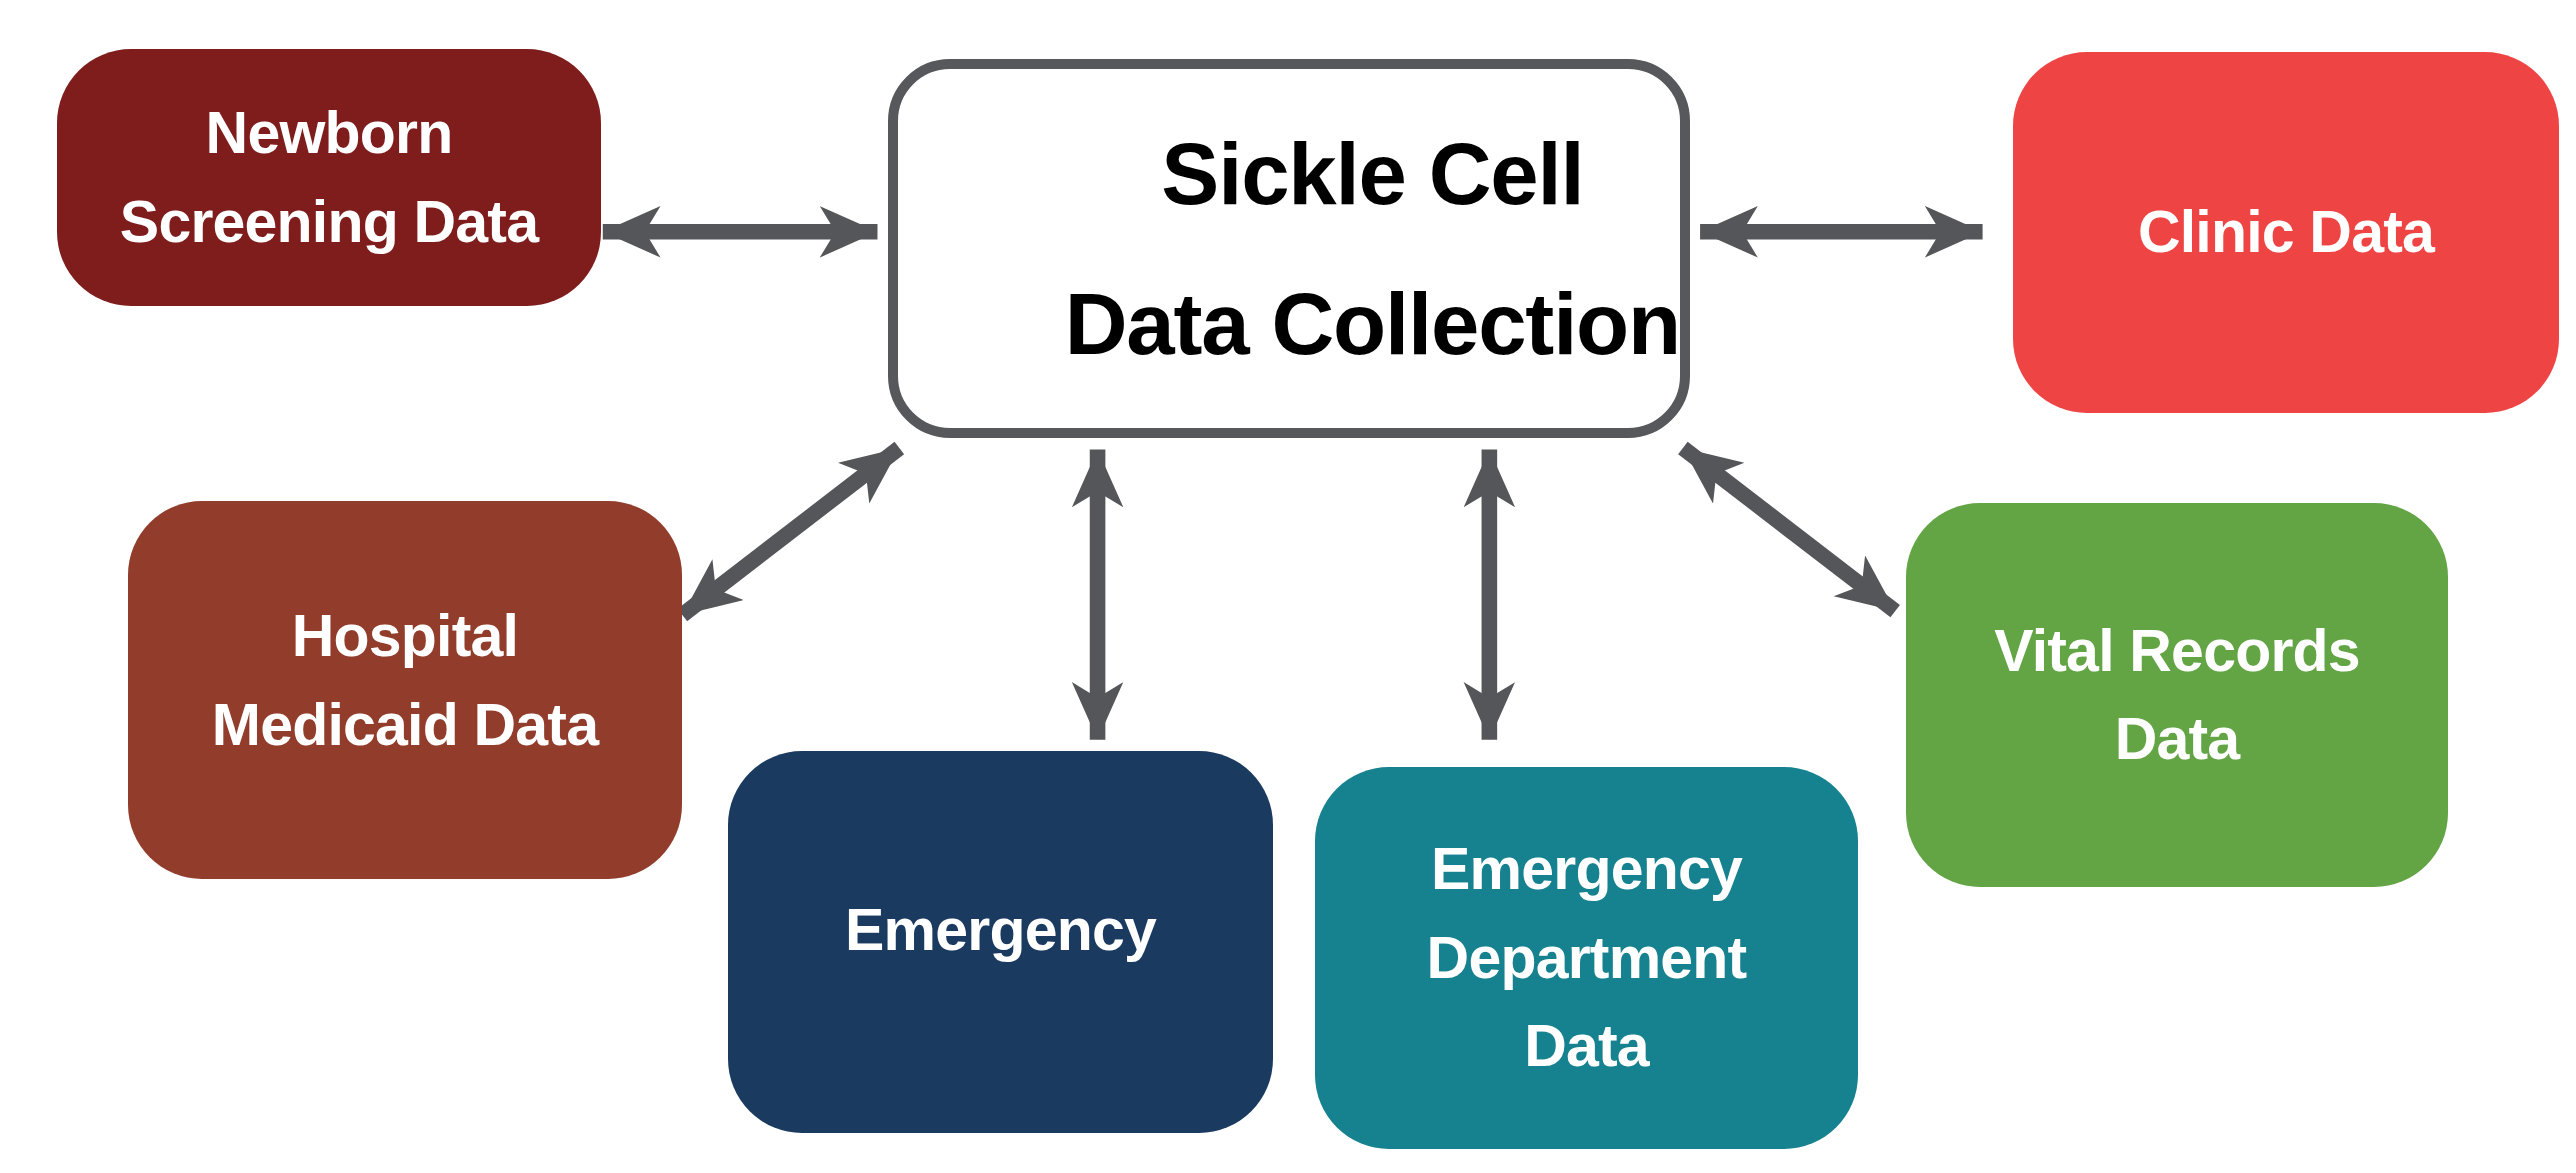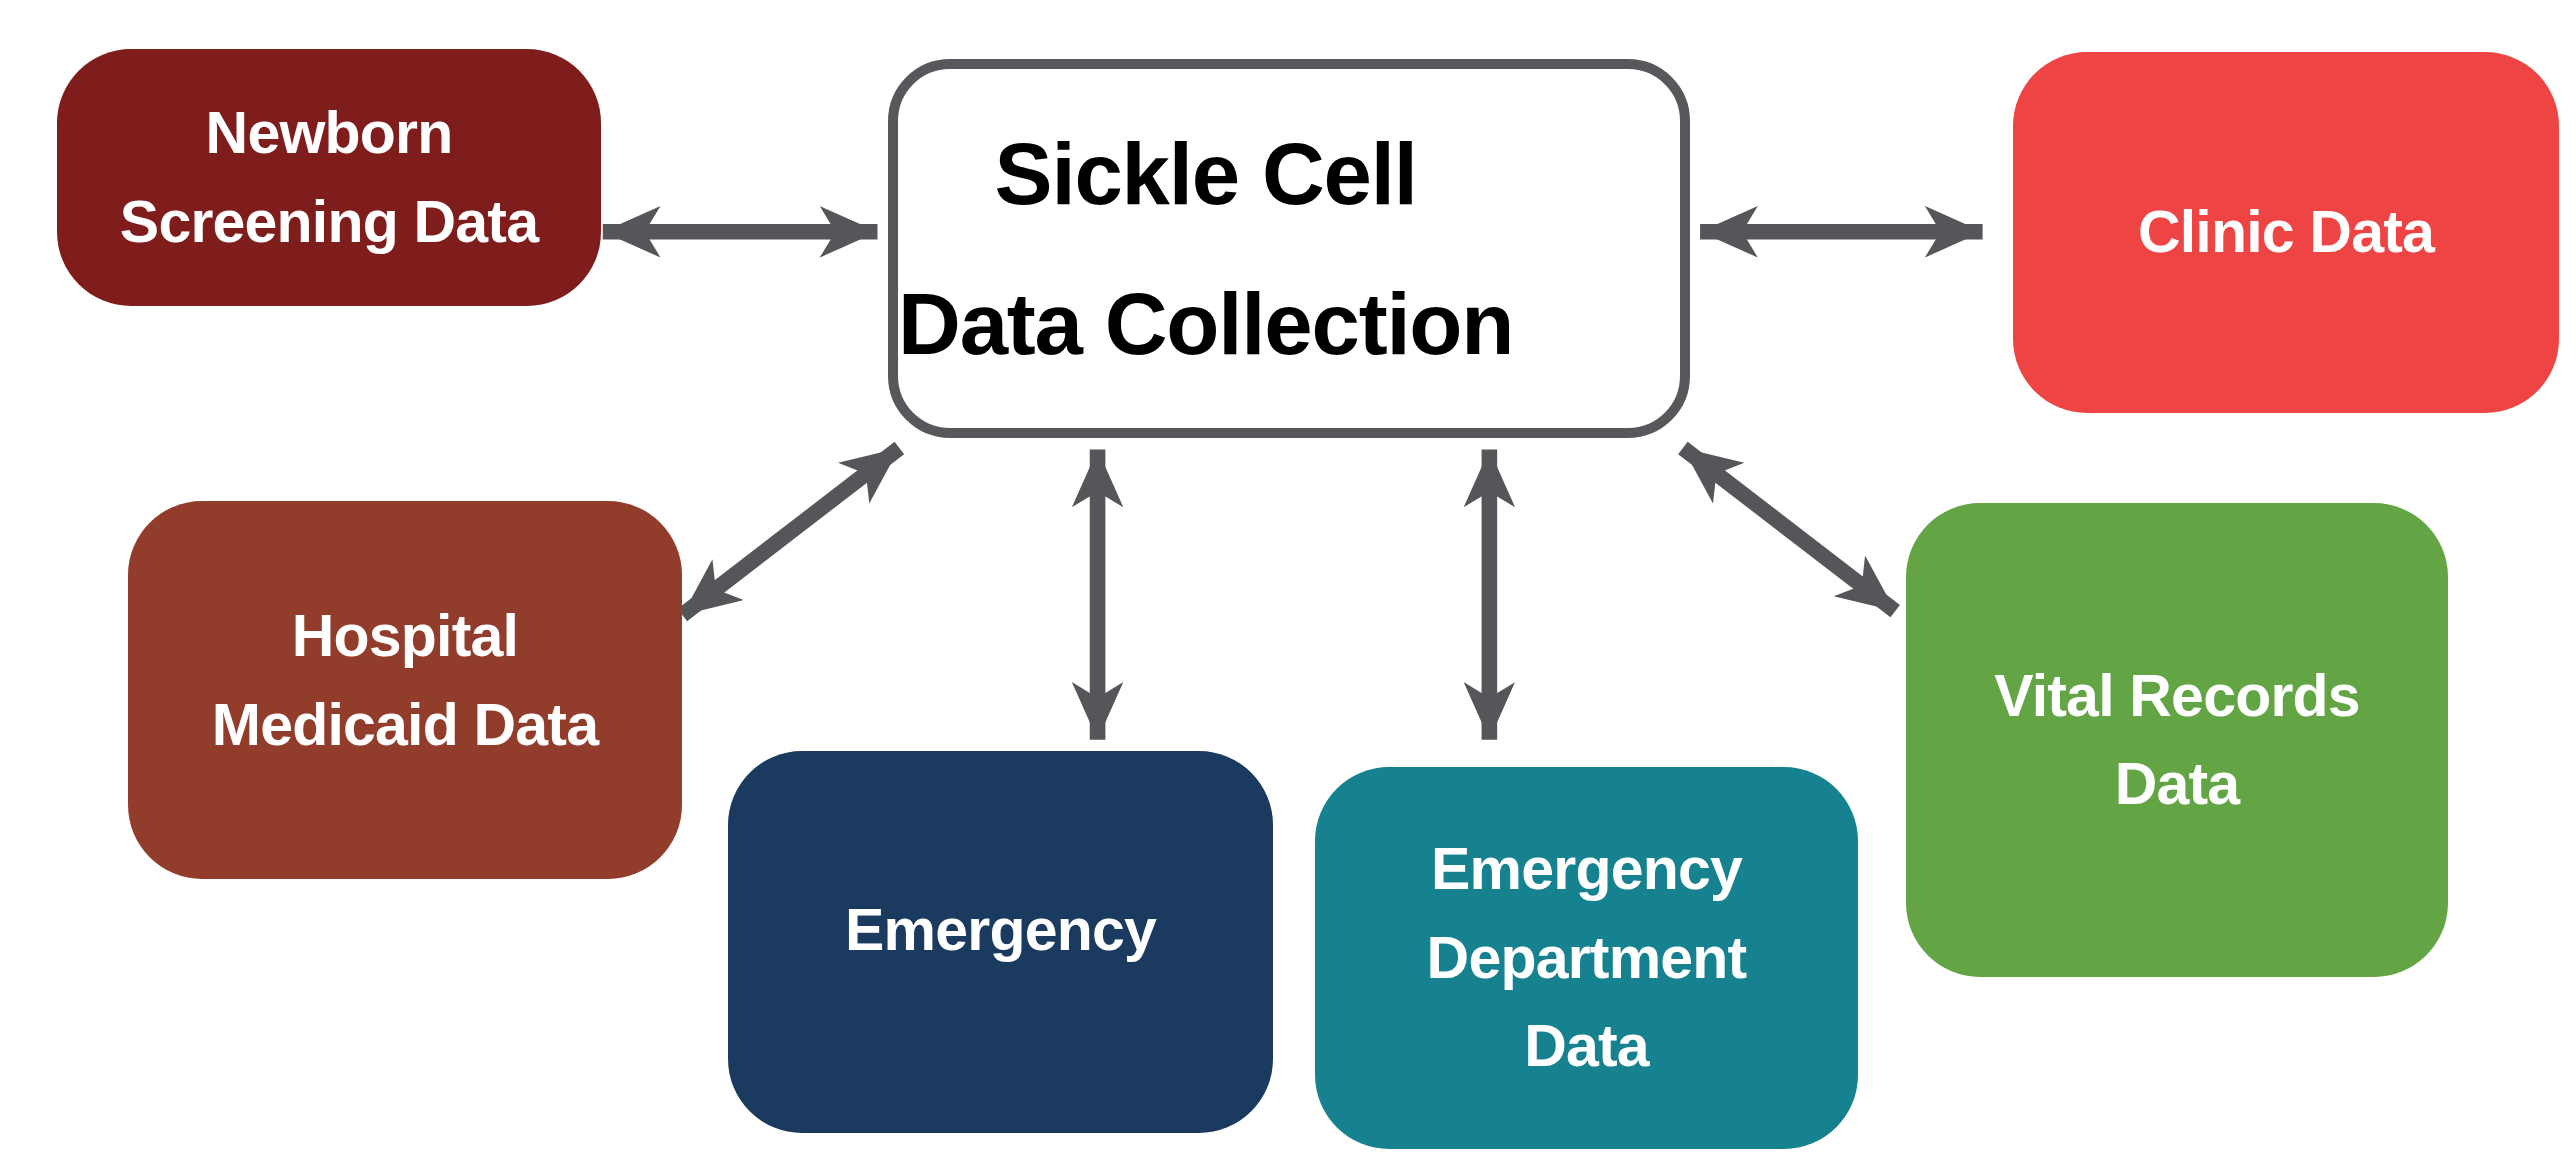--- a/index.html
+++ b/index.html
@@ -35,21 +35,21 @@
     left: 888px;
     top: 59px;
     width: 802px;
     height: 379px;
     background: #ffffff;
     border: 10px solid var(--center-border, #57585C);
     border-radius: 62px;
     display: flex;
     flex-direction: column;
     justify-content: center;
-    align-items: flex-start;
+    align-items: flex-end;
     text-align: center;
     color: #000000;
     font-weight: bold;
     font-size: 87px;
     line-height: 1.72;
     letter-spacing: -1.2px;
     box-sizing: border-box;
   }
   .ln { display: block; }
   .arrows {
@@ -119,21 +119,21 @@
   </div>
 
   <div class="node" style="left: 1315px; top: 751px; width: 543px; height: 382px; background-color: rgb(22, 129, 143); margin-top: 16px;">
     <div class="label">
       <span class="ln">Emergency</span>
       <span class="ln">Department</span>
       <span class="ln">Data</span>
     </div>
   </div>
 
-  <div class="node" style="left: 1906px; top: 503px; width: 542px; height: 474px; background-color: rgb(99, 164, 69);">
+  <div class="node" style="left: 1906px; top: 503px; width: 542px; height: 384px; background-color: rgb(99, 164, 69);">
     <div class="label">
       <span class="ln">Vital Records</span>
       <span class="ln">Data</span>
     </div>
   </div>
 
 </div>
 
 
 </body></html>

